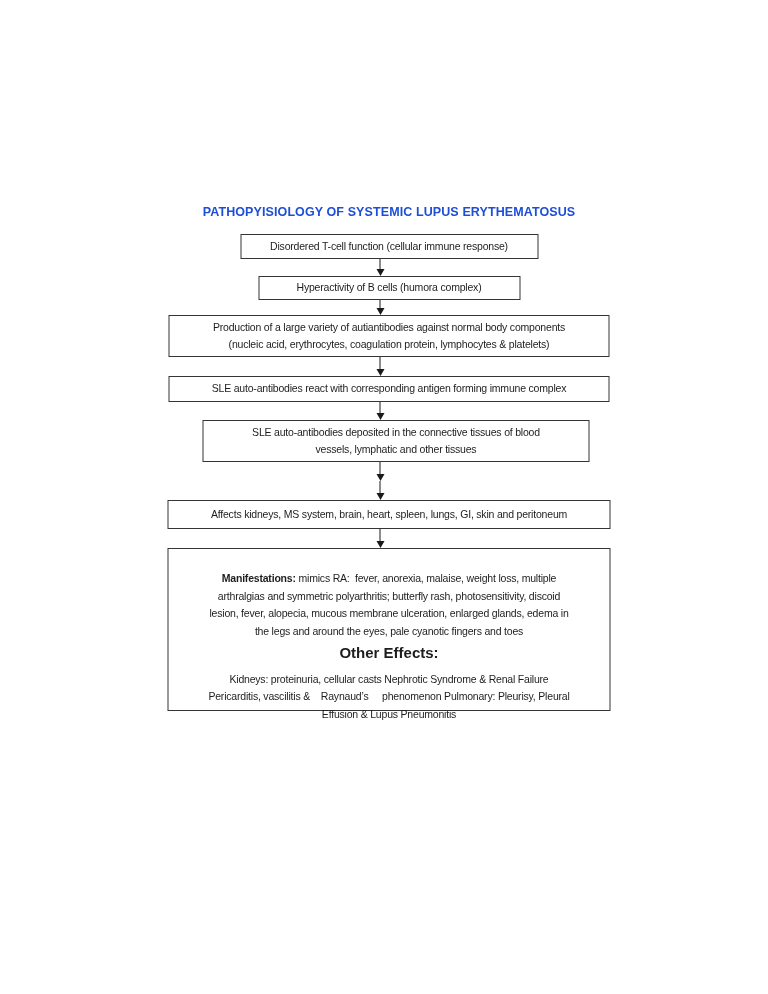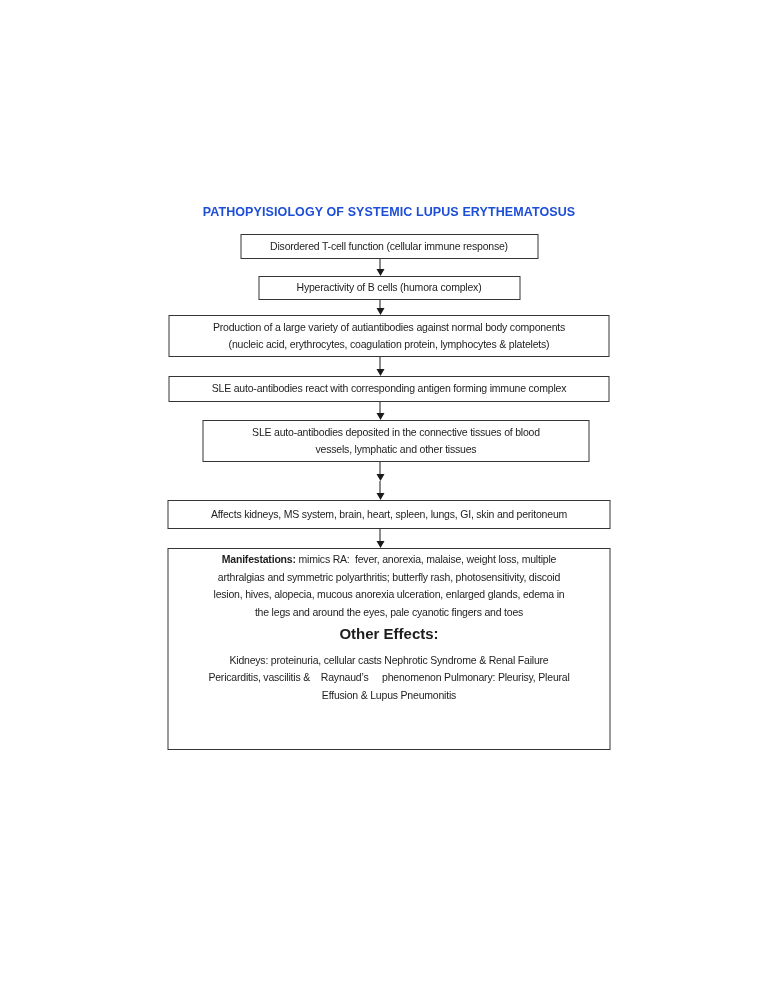--- a/index.html
+++ b/index.html
@@ -54,23 +54,23 @@
 
   .b1 { width: 298px; height: 25px; }
   .b2 { width: 262px; height: 24px; }
   .b3 { width: 441px; height: 42px; }
   .b4 { width: 441px; height: 26px; }
   .b5 { width: 387px; height: 42px; transform: translateX(7px); }
   .b6 { width: 417px; height: 28px; transform: translateX(2px); }
   .b7 { width: 443px; height: 29px; }
   .b8 {
     width: 443px;
-    height: 202px;
+    height: 163px;
     justify-content: flex-start;
-    padding-top: 2px;
+    padding-top: 21px;
   }
   .para {
     display: flex;
     flex-direction: column;
     align-items: center;
   }
   .oe-heading {
     font-size: 15px;
     font-weight: bold;
     line-height: 17.5px;
@@ -169,21 +169,21 @@
 
     <div class="arrow a19">
       <div class="shaft"></div>
       <div class="head"></div>
     </div>
 
     <div class="box b8">
       <div class="para">
         <div class="line"><span class="bold">Manifestations:</span><span> mimics RA:  fever, anorexia, malaise, weight loss, multiple</span></div>
         <div class="line">arthralgias and symmetric polyarthritis; butterfly rash, photosensitivity, discoid</div>
-        <div class="line">lesion, hives, alopecia, mucous anorexia ulceration, enlarged glands, edema in</div>
+        <div class="line">lesion, fever, alopecia, mucous membrane ulceration, enlarged glands, edema in</div>
         <div class="line">the legs and around the eyes, pale cyanotic fingers and toes</div>
       </div>
       <div class="oe-heading">Other Effects:</div>
       <div class="para para2">
         <div class="line">Kidneys: proteinuria, cellular casts Nephrotic Syndrome &amp; Renal Failure</div>
         <div class="line">Pericarditis, vascilitis &amp;    Raynaud’s     phenomenon Pulmonary: Pleurisy, Pleural</div>
         <div class="line">Effusion &amp; Lupus Pneumonitis</div>
       </div>
     </div>
 

